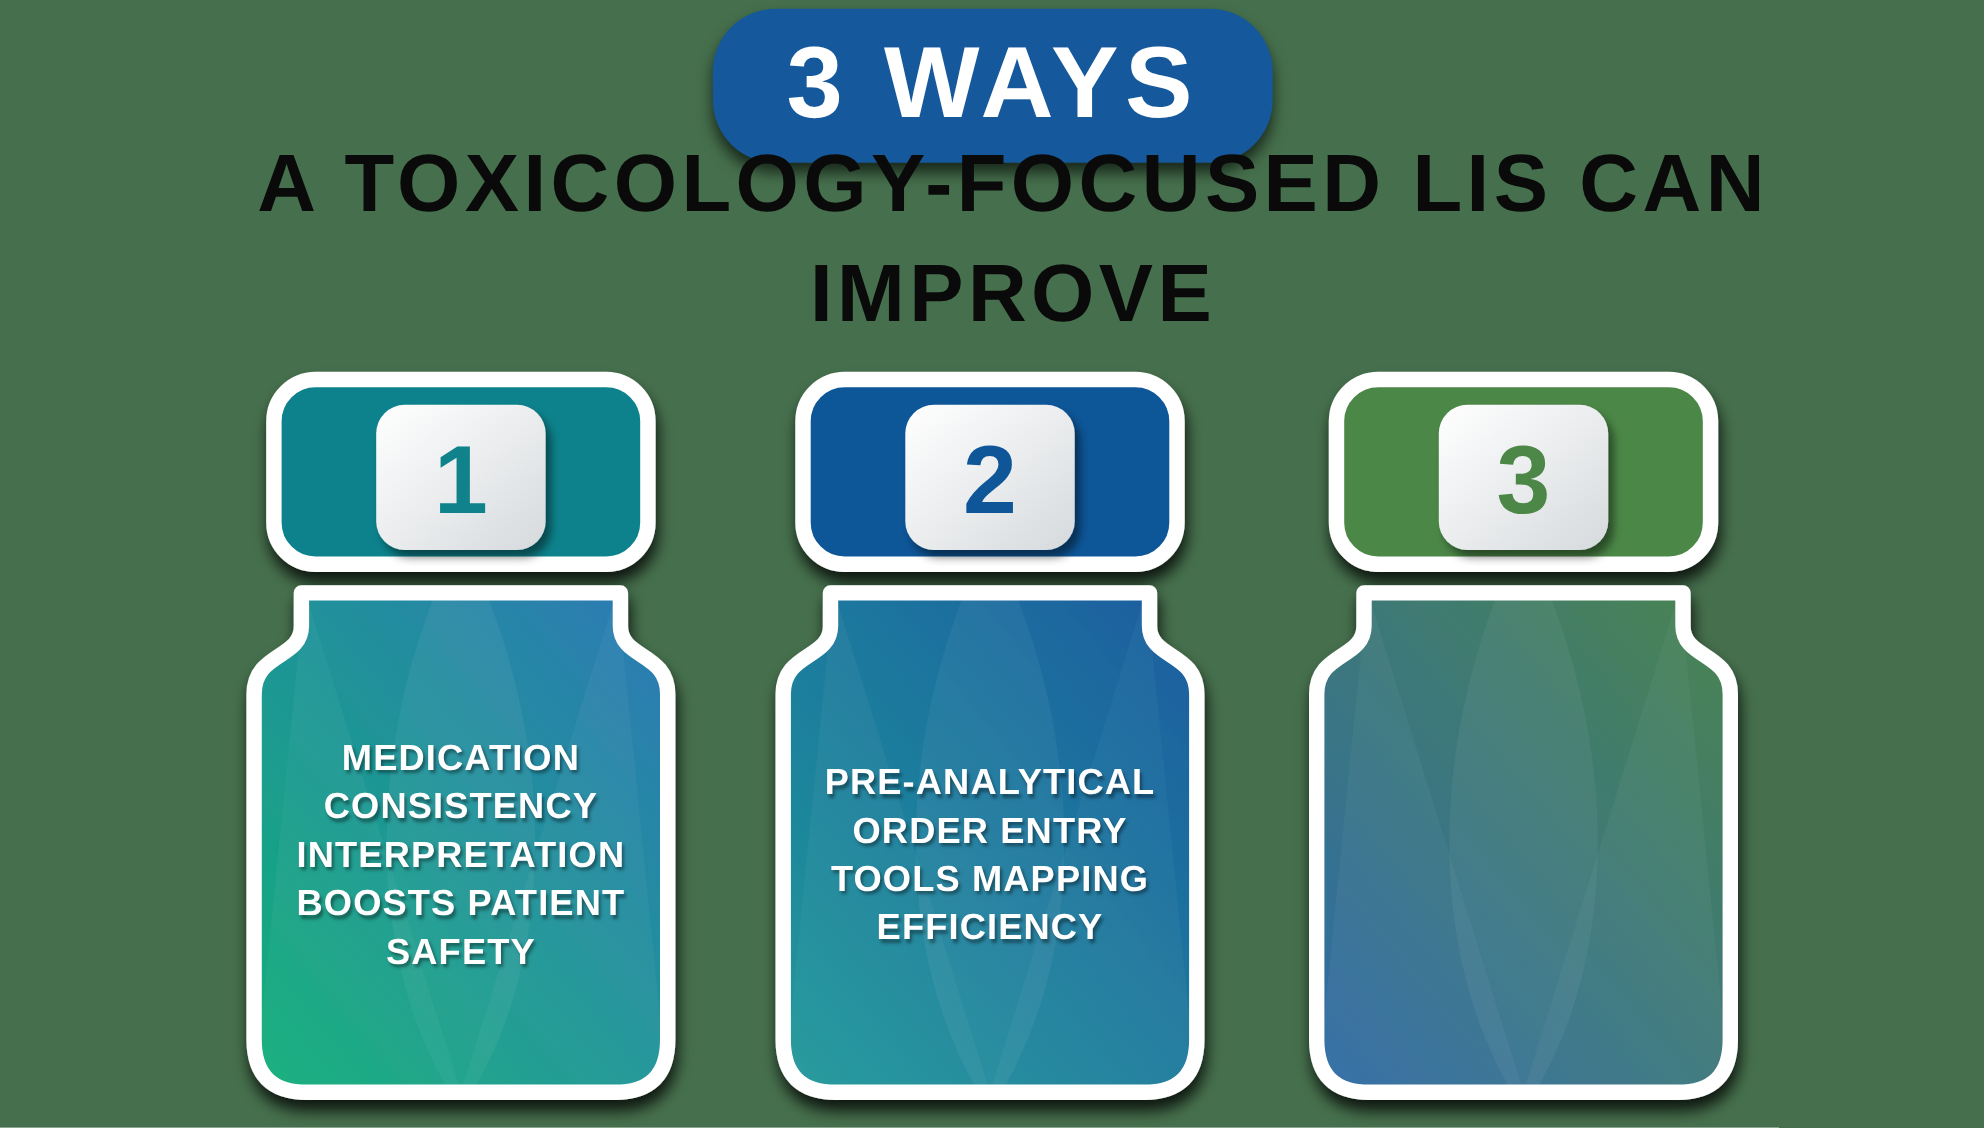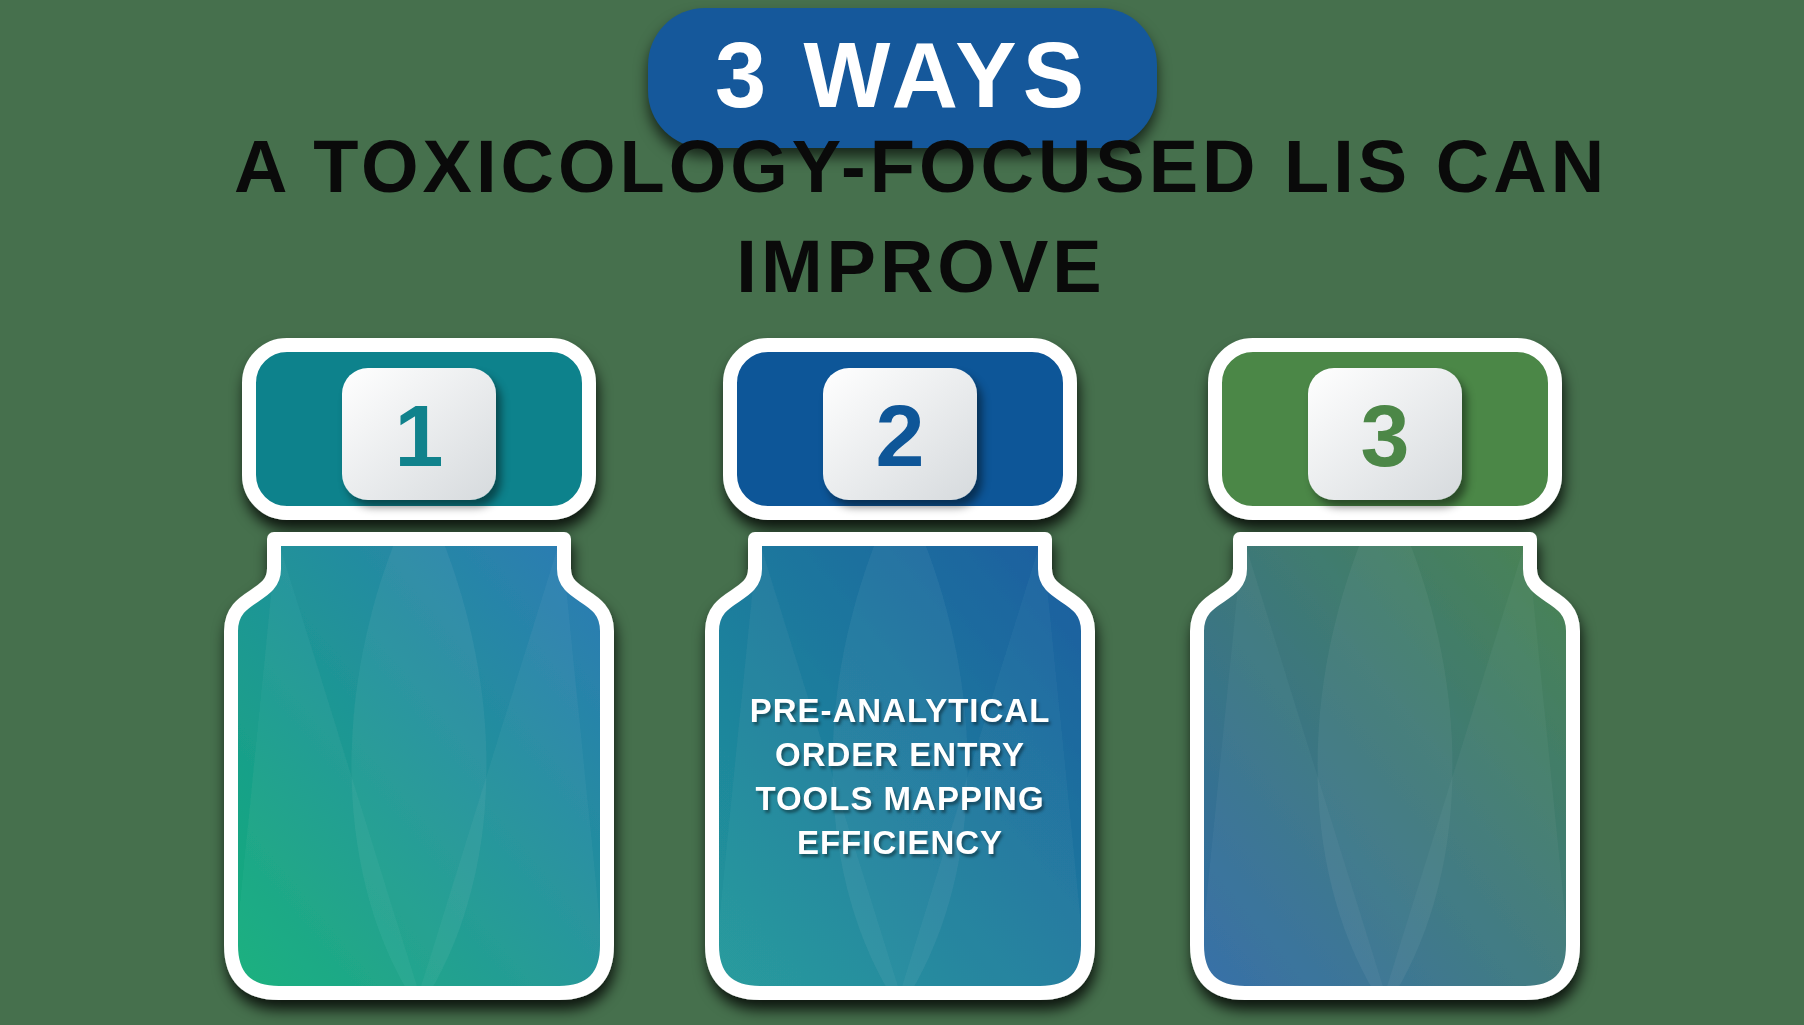--- a/index.html
+++ b/index.html
@@ -79,20 +79,25 @@
         <g clip-path="url(#bodyClip0)">
           <path d="M202 150 C 112 330 112 540 202 672 C 292 540 292 330 202 150 Z" fill="#FFFFFF" opacity="0.05"></path>
           <path d="M 60 200 L 202 656 L 14 656 Z" fill="#FFFFFF" opacity="0.04"></path>
           <path d="M 344 200 L 390 656 L 202 656 Z" fill="#FFFFFF" opacity="0.04"></path>
         </g>
         <rect x="32" y="8" width="340" height="168" rx="38" stroke="#FFFFFF" stroke-width="14" fill="#10828C"></rect>
       </g>
       <rect x="125" y="31" width="154" height="132" rx="26" fill="url(#plateGrad0)" filter="url(#plateShadow0)"></rect>
       <text x="202" y="129" fill="#10828C">1</text>
     </svg>
+    <div class="card-text">MEDICATION
+CONSISTENCY
+INTERPRETATION
+BOOSTS PATIENT
+SAFETY</div>
   </div>
 
   <div class="card" style="left:698px">
     <svg width="404" height="688" viewBox="0 0 404 688">
       <defs>
         <linearGradient id="bodyGrad1" x1="0" y1="1" x2="1" y2="0">
           <stop offset="0%" stop-color="#21999A"></stop>
           <stop offset="100%" stop-color="#1A5CA0"></stop>
         </linearGradient>
         <linearGradient id="plateGrad1" x1="0" y1="0" x2="1" y2="1">

